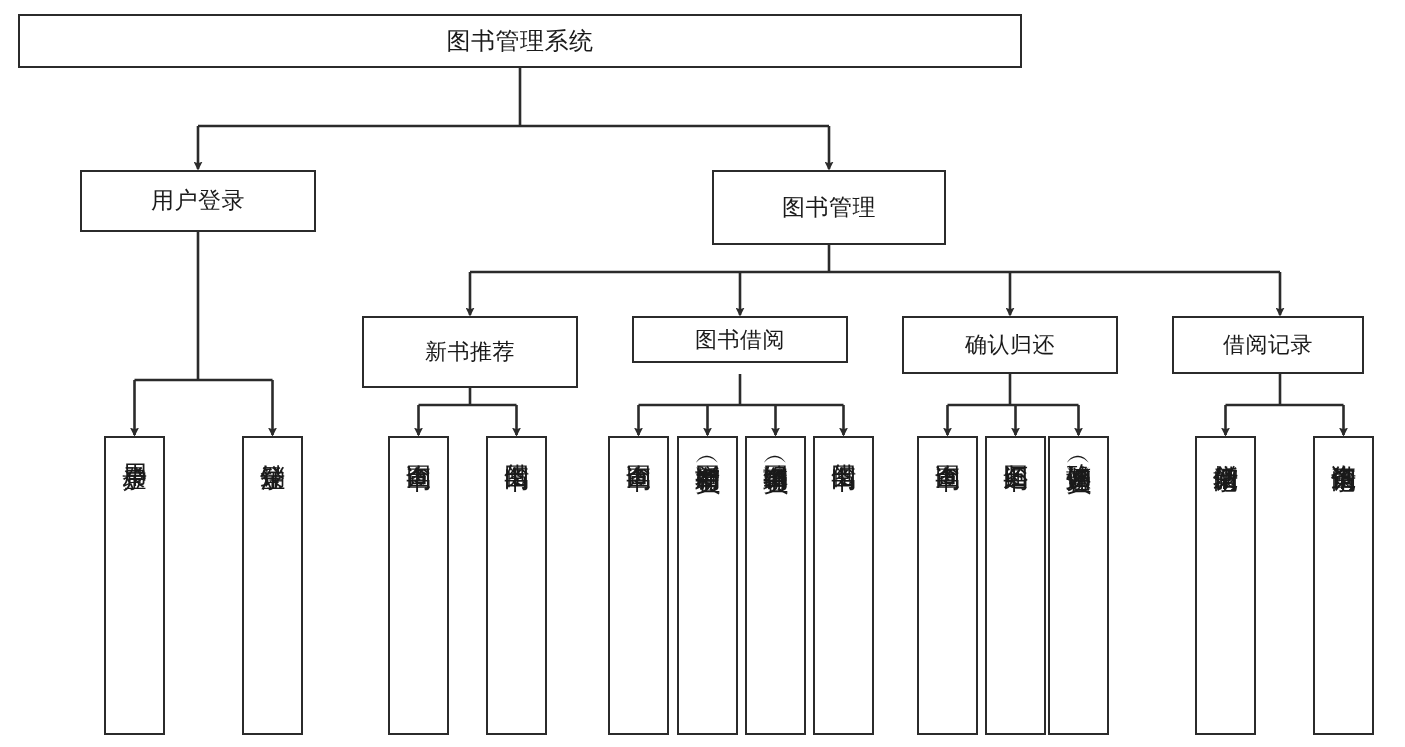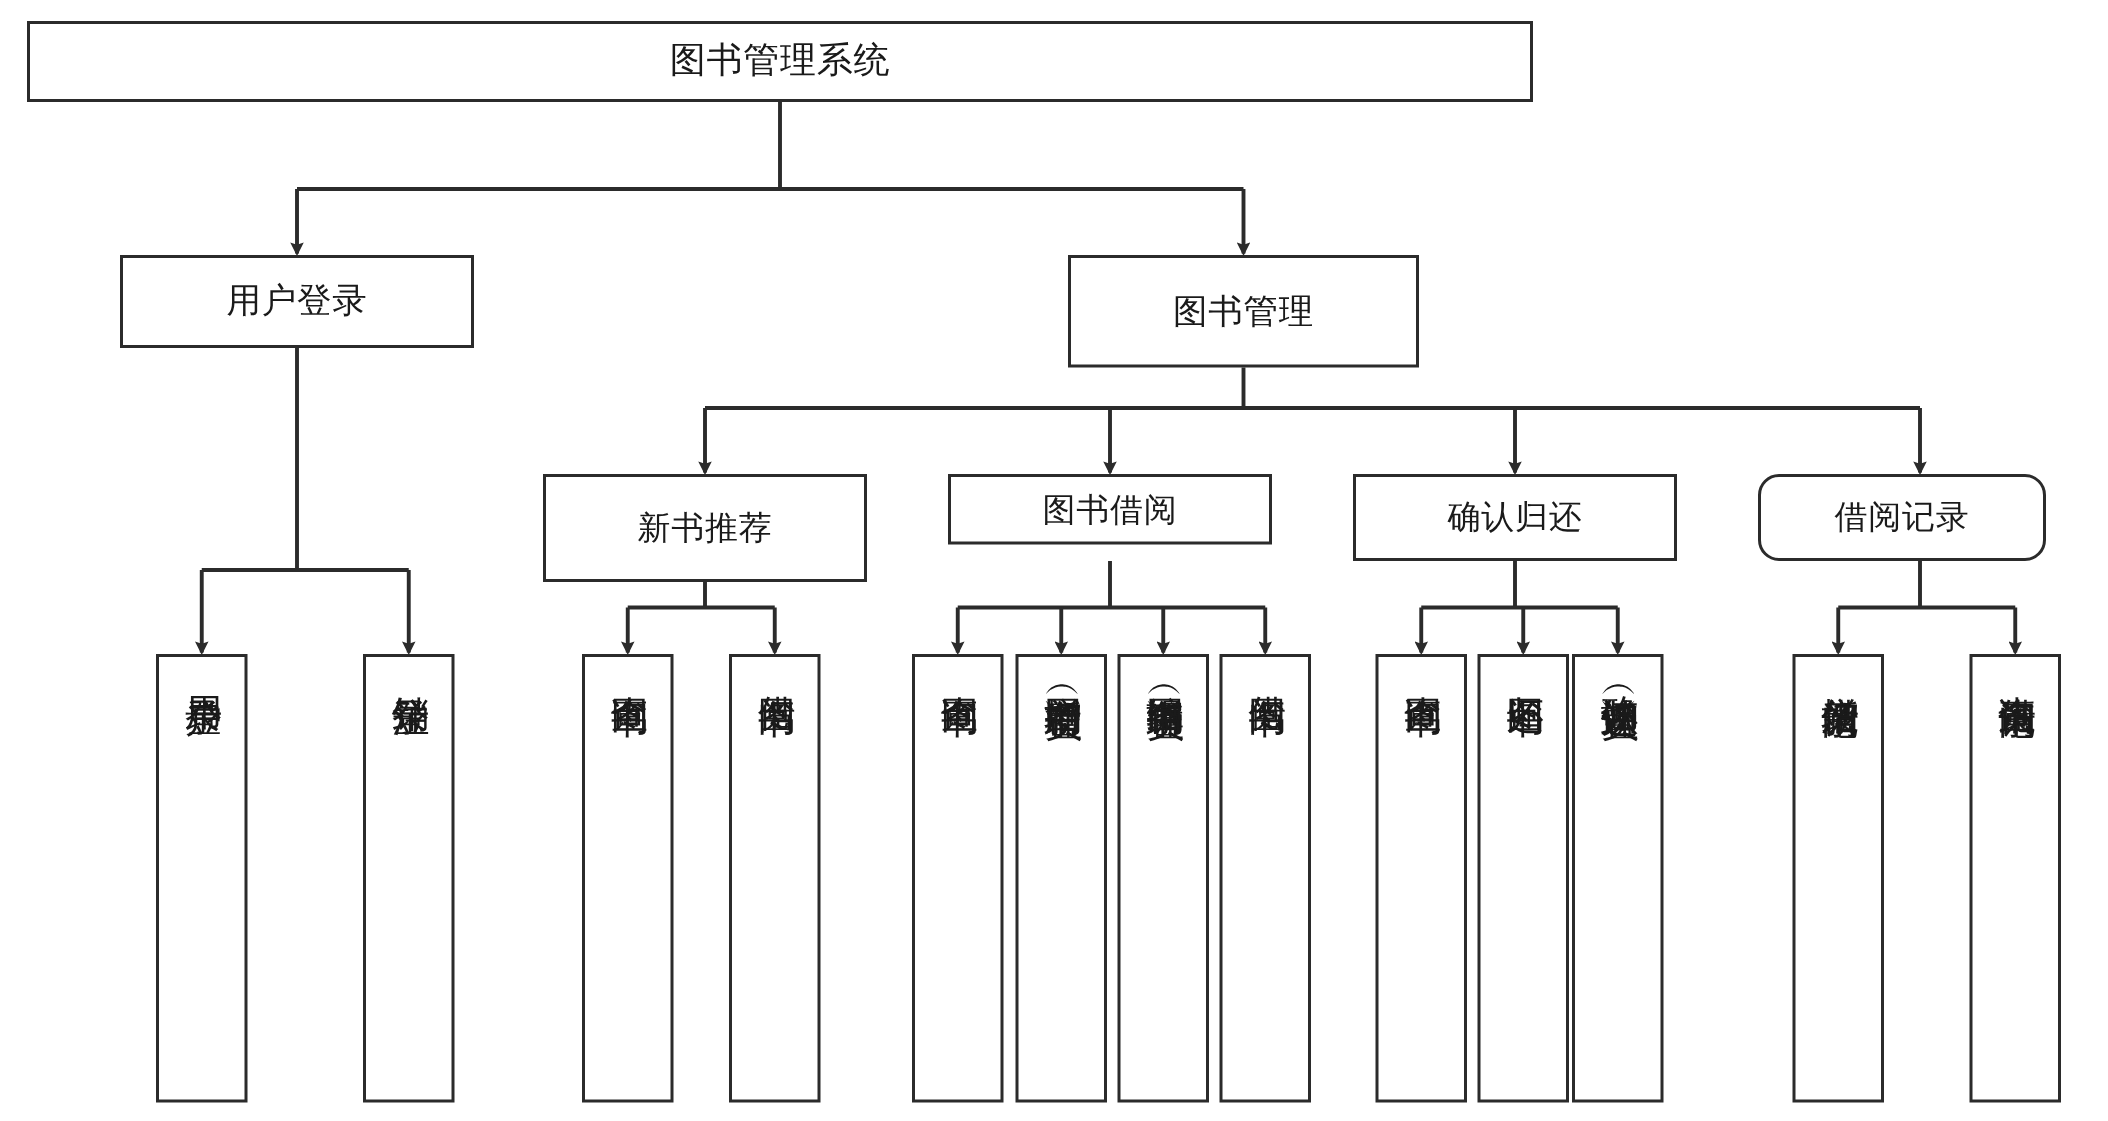--- a/index.html
+++ b/index.html
@@ -134,21 +134,21 @@
       </div>
       <div class="node node-sub" style="left: 362px; top: 316px; width: 216px; height: 72px;">
         <span class="node-label">新书推荐</span>
       </div>
       <div class="node node-sub" style="left: 632px; top: 316px; width: 216px; height: 47px;">
         <span class="node-label">图书借阅</span>
       </div>
       <div class="node node-sub" style="left: 902px; top: 316px; width: 216px; height: 58px;">
         <span class="node-label">确认归还</span>
       </div>
-      <div class="node node-sub" style="left: 1172px; top: 316px; width: 192px; height: 58px; border-radius: 14px;">
+      <div class="node node-sub" style="left: 1172px; top: 316px; width: 192px; height: 58px;">
         <span class="node-label">借阅记录</span>
       </div>
       <div class="node node-leaf" style="left: 104px; top: 436px; width: 61px; height: 299px;">
         <span class="node-label">用户登录</span>
       </div>
       <div class="node node-leaf" style="left: 242px; top: 436px; width: 61px; height: 299px;">
         <span class="node-label">注销登录</span>
       </div>
       <div class="node node-leaf" style="left: 388px; top: 436px; width: 61px; height: 299px;">
         <span class="node-label">查询图书</span>

